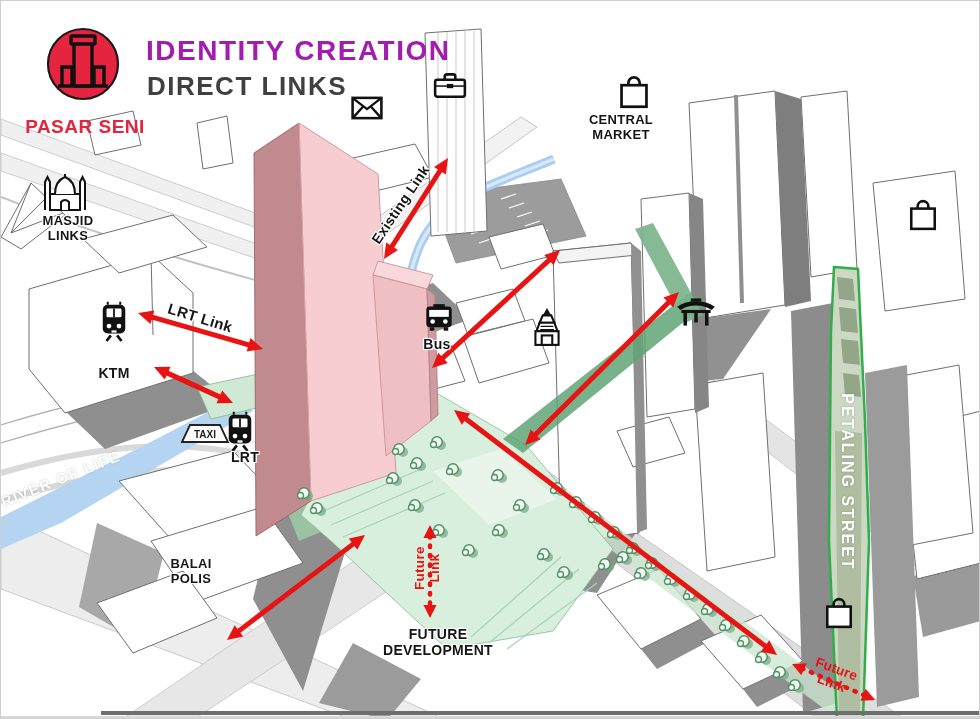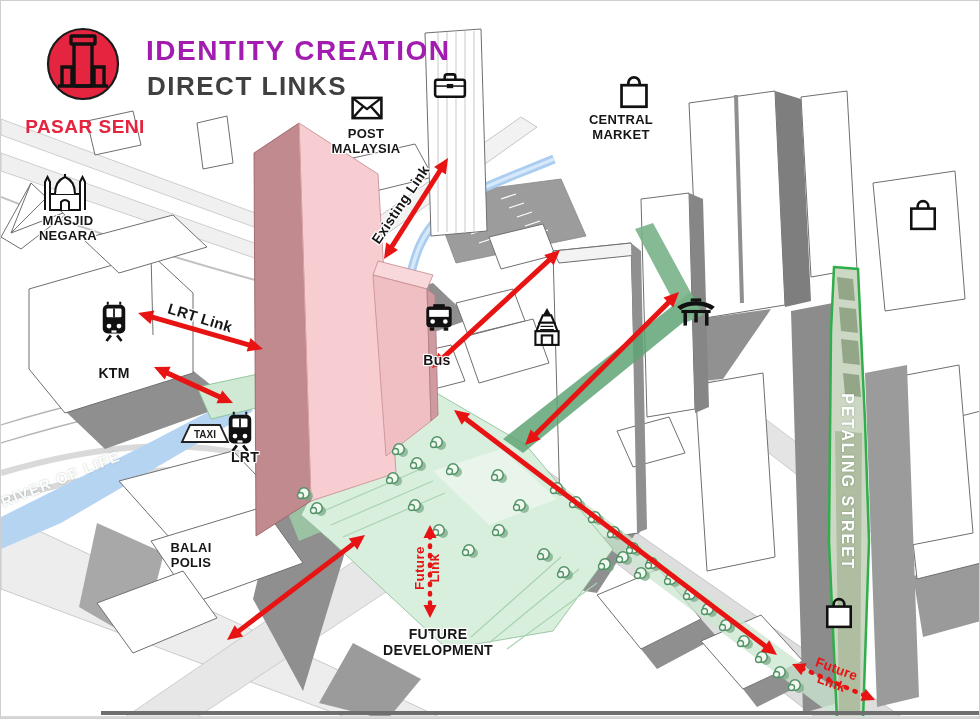--- a/index.html
+++ b/index.html
@@ -394,29 +394,27 @@
     <rect x="30.6" y="15" width="3.4" height="12"></rect>
     <rect x="20.3" y="15" width="3.4" height="9"></rect>
   </g>
 </svg>
 
 <div class="brand">PASAR SENI</div>
 <div class="title">IDENTITY CREATION</div>
 <div class="subtitle">DIRECT LINKS</div>
 
 <div class="lbl" style="left:17px;top:213px;width:100px">MASJID
-NEGARA</div>
+LINKS</div>
 <div class="lbl md" style="left:84px;top:365px;width:58px">KTM</div>
 <div class="lbl md" style="left:216px;top:449px;width:56px">LRT</div>
-<div class="lbl md" style="left:408px;top:352px;width:56px">Bus</div>
-<div class="lbl" style="left:315px;top:126px;width:100px">POST
-MALAYSIA</div>
+<div class="lbl md" style="left:408px;top:336px;width:56px">Bus</div>
 <div class="lbl" style="left:570px;top:112px;width:100px">CENTRAL
 MARKET</div>
-<div class="lbl" style="left:142px;top:540px;width:96px">BALAI
+<div class="lbl" style="left:142px;top:556px;width:96px">BALAI
 POLIS</div>
 <div class="lbl md" style="left:357px;top:626px;width:160px">FUTURE
 DEVELOPMENT</div>
 
 <div class="lbl white" style="left:-10px;top:470px;width:140px;transform:rotate(-22deg);font-size:15px;letter-spacing:1.5px">RIVER OF LIFE</div>
 <div class="lbl white" style="left:741px;top:472px;width:210px;transform:rotate(90deg);font-size:16px;letter-spacing:2px">PETALING STREET</div>
 <div class="lbl md" style="left:325px;top:196px;width:150px;transform:rotate(-56deg)">Existing Link</div>
 <div class="lbl" style="left:135px;top:309px;width:128px;transform:rotate(17deg);font-size:15px">LRT Link</div>
 <div class="lbl red" style="left:390px;top:552px;width:72px;transform:rotate(-90deg);font-size:13.5px">Future
 Link</div>

